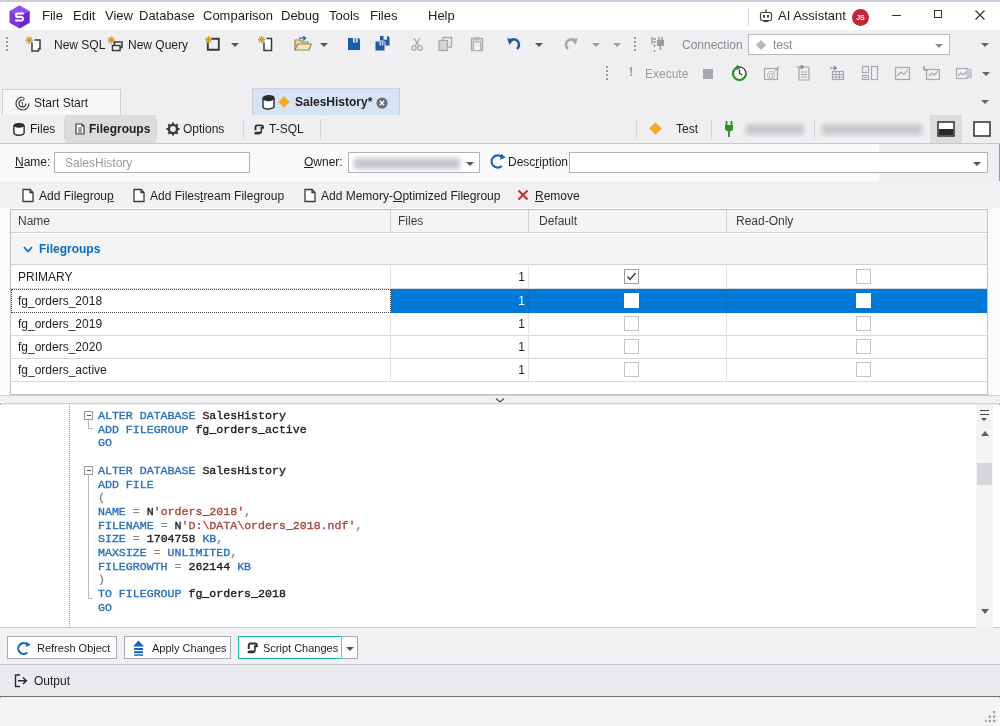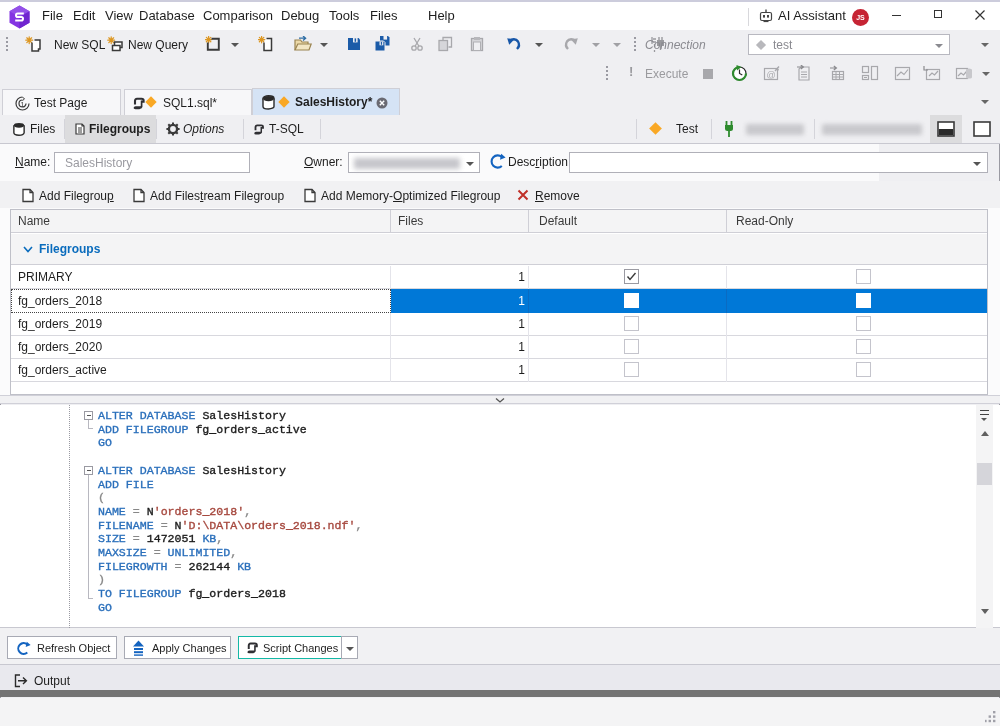--- a/index.html
+++ b/index.html
@@ -136,21 +136,21 @@
     </svg>
     <div class="caret gray" style="left:592px;top:13px;border-top-color:#a0a0a4;"></div>
     <div class="caret gray" style="left:613px;top:13px;border-top-color:#a0a0a4;"></div>
     <div class="dots" style="left:634px;top:7px;height:14px;border-left:2px dotted #9a9aa2;"></div>
 
     <svg class="abs" style="left:650px;top:6px;" width="16" height="17" viewBox="0 0 16 17">
       <path d="M3,3 h3 M3,6 h3 M2,1 v7 M4.5,8 v3 M4.5,14 v2" stroke="#9a9a9e" stroke-width="1.3" fill="none"></path>
       <rect x="7" y="4" width="7" height="6" fill="#9a9a9e"></rect>
       <path d="M9,4 v-3 M12,4 v-3 M10.5,10 v4" stroke="#9a9a9e" stroke-width="1.4"></path>
     </svg>
-    <span class="abs" style="left:645px;top:8px;color:#8a8a90;font-style:italic;">Connection</span>
+    <span class="abs" style="left:682px;top:8px;color:#8a8a90;">Connection</span>
     <div class="abs" style="left:748px;top:4px;width:202px;height:21px;background:#fff;border:1px solid #b8b8c0;">
       <div class="abs" style="left:7px;top:5px;width:10px;height:10px;background:#b8b8bc;transform:rotate(45deg) scale(0.72);"></div>
       <span class="abs" style="left:24px;top:3px;color:#8a8a90;">test</span>
       <div class="caret gray" style="left:186px;top:9px;border-top-color:#8a8a90;"></div>
     </div>
     <div class="caret gray" style="left:981px;top:13px;border-top-color:#666;"></div>
   </div>
 
   <div class="abs" id="toolbar2" style="left:0;top:58px;width:1000px;height:30px;background:#efeff2;">
     <div class="dots" style="left:606px;top:8px;height:14px;border-left:2px dotted #9a9aa2;"></div>
@@ -205,30 +205,21 @@
   </div>
 
   <div class="abs" id="doctabs" style="left:0;top:88px;width:1000px;height:27px;background:#efeff2;">
     <div class="abs" style="left:2px;top:1px;width:119px;height:26px;background:#f7f7f9;border:1px solid #cfcfd6;border-bottom:none;">
       <svg class="abs" style="left:12px;top:6px;" width="15" height="15" viewBox="0 0 15 15">
         <path d="M7.5,1 A6.5,6.5 0 1 0 14,7.5" fill="none" stroke="#3a3a3a" stroke-width="1.2"></path>
         <path d="M7.5,4 A3.5,3.5 0 1 0 11,7.5" fill="none" stroke="#3a3a3a" stroke-width="1.2"></path>
         <path d="M7.5,1 l2,2 l-2,1.5" fill="none" stroke="#3a3a3a" stroke-width="1"></path>
         <text x="7.5" y="10.5" font-size="7" fill="#3a3a3a" text-anchor="middle">1</text>
       </svg>
-      <span class="abs" style="left:31px;top:6px;">Test Page</span>
-    </div>
-    <div class="abs" style="left:124px;top:1px;width:128px;height:26px;background:#f7f7f9;border:1px solid #cfcfd6;border-bottom:none;">
-      <svg class="abs" style="left:6px;top:5px;" width="16" height="16" viewBox="0 0 16 16">
-        <path d="M4,9.5 V6 Q4,3.8 6,3.8 H10.6 Q12.6,3.8 12.6,5.6 V6.8 H10.4" fill="none" stroke="#2f2f33" stroke-width="2.1"></path>
-        <path d="M10.6,5.6 V11.6 L9.4,13.2" fill="none" stroke="#2f2f33" stroke-width="1.7"></path>
-        <path d="M2.6,13.1 Q2.6,11.2 4.6,11.2 H10.2 Q10.2,14.2 8.2,14.2 H4.4 Q2.6,14.2 2.6,13.1 Z" fill="#2f2f33"></path>
-      </svg>
-      <div class="abs" style="left:22px;top:8px;width:8px;height:8px;background:#f9a825;transform:rotate(45deg);"></div>
-      <span class="abs" style="left:38px;top:6px;">SQL1.sql*</span>
+      <span class="abs" style="left:31px;top:6px;">Start Start</span>
     </div>
     <div class="abs" style="left:252px;top:0px;width:148px;height:27px;background:#d5e3f5;border:1px solid #cfcfd6;border-bottom:none;">
       <svg class="abs" style="left:8px;top:6px;" width="15" height="15" viewBox="0 0 15 15">
         <ellipse cx="7.5" cy="3.4" rx="5.5" ry="2.6" fill="#fff" stroke="#2a2a2a" stroke-width="1.4"></ellipse>
         <path d="M2,3.4 v8 a5.5,2.6 0 0 0 11,0 v-8" fill="#fff" stroke="#2a2a2a" stroke-width="1.4"></path>
         <ellipse cx="7.5" cy="3.6" rx="5.5" ry="2.6" fill="#2a2a2a"></ellipse>
       </svg>
       <div class="abs" style="left:27px;top:9px;width:8px;height:8px;background:#f9a825;transform:rotate(45deg);"></div>
       <span class="abs" style="left:42px;top:6px;font-weight:bold;">SalesHistory*</span>
       <svg class="abs" style="left:123px;top:8px;" width="12" height="12" viewBox="0 0 12 12">
@@ -251,21 +242,21 @@
     <div class="vline" style="left:64px;top:4px;height:20px;background:#d4d4da;"></div>
     <div class="abs" style="left:65px;top:0;width:91px;height:28px;background:#dcdcde;">
       <svg class="abs" style="left:8px;top:7px;" width="14" height="14" viewBox="0 0 14 14">
         <path d="M3,2 v10 h8 v-8 l-2,-2 z" fill="#fff" stroke="#3a3a3a" stroke-width="1.2"></path>
         <path d="M9,2 v2 h2" fill="none" stroke="#3a3a3a" stroke-width="1.2"></path>
         <path d="M5,6 h4 M5,8 h4 M5,10 h4" stroke="#3a3a3a" stroke-width="1"></path>
       </svg>
       <span class="abs" style="left:24px;top:7px;font-weight:bold;">Filegroups</span>
     </div>
     <div class="vline" style="left:156px;top:4px;height:20px;background:#d4d4da;"></div>
-    <div class="abs" style="left:157px;top:0;width:86px;height:28px;font-style:italic;">
+    <div class="abs" style="left:157px;top:0;width:86px;height:28px;">
       <svg class="abs" style="left:9px;top:7px;" width="14" height="14" viewBox="0 0 14 14">
         <circle cx="7" cy="7" r="4.1" fill="none" stroke="#3a3a3a" stroke-width="2.4"></circle>
         <g stroke="#3a3a3a" stroke-width="2">
           <path d="M7,0.4 v2 M7,11.6 v2 M0.4,7 h2 M11.6,7 h2 M2.3,2.3 l1.5,1.5 M10.2,10.2 l1.5,1.5 M11.7,2.3 l-1.5,1.5 M2.3,11.7 l1.5,-1.5"></path>
         </g>
       </svg>
       <span class="abs" style="left:26px;top:7px;">Options</span>
     </div>
     <div class="vline" style="left:243px;top:4px;height:20px;background:#d4d4da;"></div>
     <div class="abs" style="left:244px;top:0;width:76px;height:28px;">
@@ -437,21 +428,21 @@
     <div class="dots" style="left:69px;top:0;height:223px;border-left:1px dotted #9a9aa2;"></div>
     <div class="abs" id="code" style="left:98px;top:4px;line-height:13.7px;white-space:pre;"><span style="color:#2a6fbb">ALTER DATABASE </span><span style="color:#1c1c1c">SalesHistory</span>
 <span style="color:#2a6fbb">ADD FILEGROUP </span><span style="color:#1c1c1c">fg_orders_active</span>
 <span style="color:#2a6fbb">GO</span>
 
 <span style="color:#2a6fbb">ALTER DATABASE </span><span style="color:#1c1c1c">SalesHistory</span>
 <span style="color:#2a6fbb">ADD FILE</span>
 <span style="color:#888888">(</span>
 <span style="color:#2a6fbb">NAME </span><span style="color:#888888">= </span><span style="color:#1c1c1c">N</span><span style="color:#a6483e">'orders_2018'</span><span style="color:#888888">,</span>
 <span style="color:#2a6fbb">FILENAME </span><span style="color:#888888">= </span><span style="color:#1c1c1c">N</span><span style="color:#a6483e">'D:\DATA\orders_2018.ndf'</span><span style="color:#888888">,</span>
-<span style="color:#2a6fbb">SIZE </span><span style="color:#888888">= </span><span style="color:#1c1c1c">1472051 </span><span style="color:#2a6fbb">KB</span><span style="color:#888888">,</span>
+<span style="color:#2a6fbb">SIZE </span><span style="color:#888888">= </span><span style="color:#1c1c1c">1704758 </span><span style="color:#2a6fbb">KB</span><span style="color:#888888">,</span>
 <span style="color:#2a6fbb">MAXSIZE </span><span style="color:#888888">= </span><span style="color:#2a6fbb">UNLIMITED</span><span style="color:#888888">,</span>
 <span style="color:#2a6fbb">FILEGROWTH </span><span style="color:#888888">= </span><span style="color:#1c1c1c">262144 </span><span style="color:#2a6fbb">KB</span>
 <span style="color:#888888">)</span>
 <span style="color:#2a6fbb">TO FILEGROUP </span><span style="color:#1c1c1c">fg_orders_2018</span>
 <span style="color:#2a6fbb">GO</span>
 </div>
 
     <div class="abs" style="left:84px;top:6px;width:9px;height:9px;border:1px solid #9a9aa2;background:#fff;">
         <div style="position:absolute;left:1.5px;top:3px;width:4px;height:1px;background:#555;"></div>
       </div>
@@ -498,21 +489,21 @@
         <path d="M10.6,5.6 V11.6 L9.4,13.2" fill="none" stroke="#2f2f33" stroke-width="1.7"></path>
         <path d="M2.6,13.1 Q2.6,11.2 4.6,11.2 H10.2 Q10.2,14.2 8.2,14.2 H4.4 Q2.6,14.2 2.6,13.1 Z" fill="#2f2f33"></path>
       </svg>
       <span class="abs" style="left:24px;top:5px;font-size:11px;">Script Changes</span>
     </div>
     <div class="abs" style="left:341px;top:8px;width:17px;height:23px;background:#fff;border:1px solid #a8aab4;">
       <div class="caret" style="left:4px;top:10px;"></div>
     </div>
   </div>
 
-  <div class="abs" id="outputbar" style="left:0;top:665px;width:1000px;height:32px;background:#e9e9ee;border-bottom:7px solid #737373;">
+  <div class="abs" id="outputbar" style="left:0;top:665px;width:1000px;height:32px;background:#e9e9ee;border-bottom:1px solid #737373;">
     <svg class="abs" style="left:14px;top:9px;" width="15" height="14" viewBox="0 0 15 14">
       <path d="M6,1 H1.5 V12.5 H6" fill="none" stroke="#2a2a2a" stroke-width="1.4"></path>
       <path d="M4,6.8 h8 M9,3.5 l3.4,3.3 L9,10" fill="none" stroke="#2a2a2a" stroke-width="1.4"></path>
     </svg>
     <span class="abs" style="left:34px;top:9px;">Output</span>
   </div>
 
   <div class="abs" id="statusarea" style="left:0;top:698px;width:1000px;height:28px;background:#f4f4f5;">
     <svg class="abs" style="left:985px;top:13px;" width="12" height="12" viewBox="0 0 12 12">
       <g fill="#a0a0a8">

